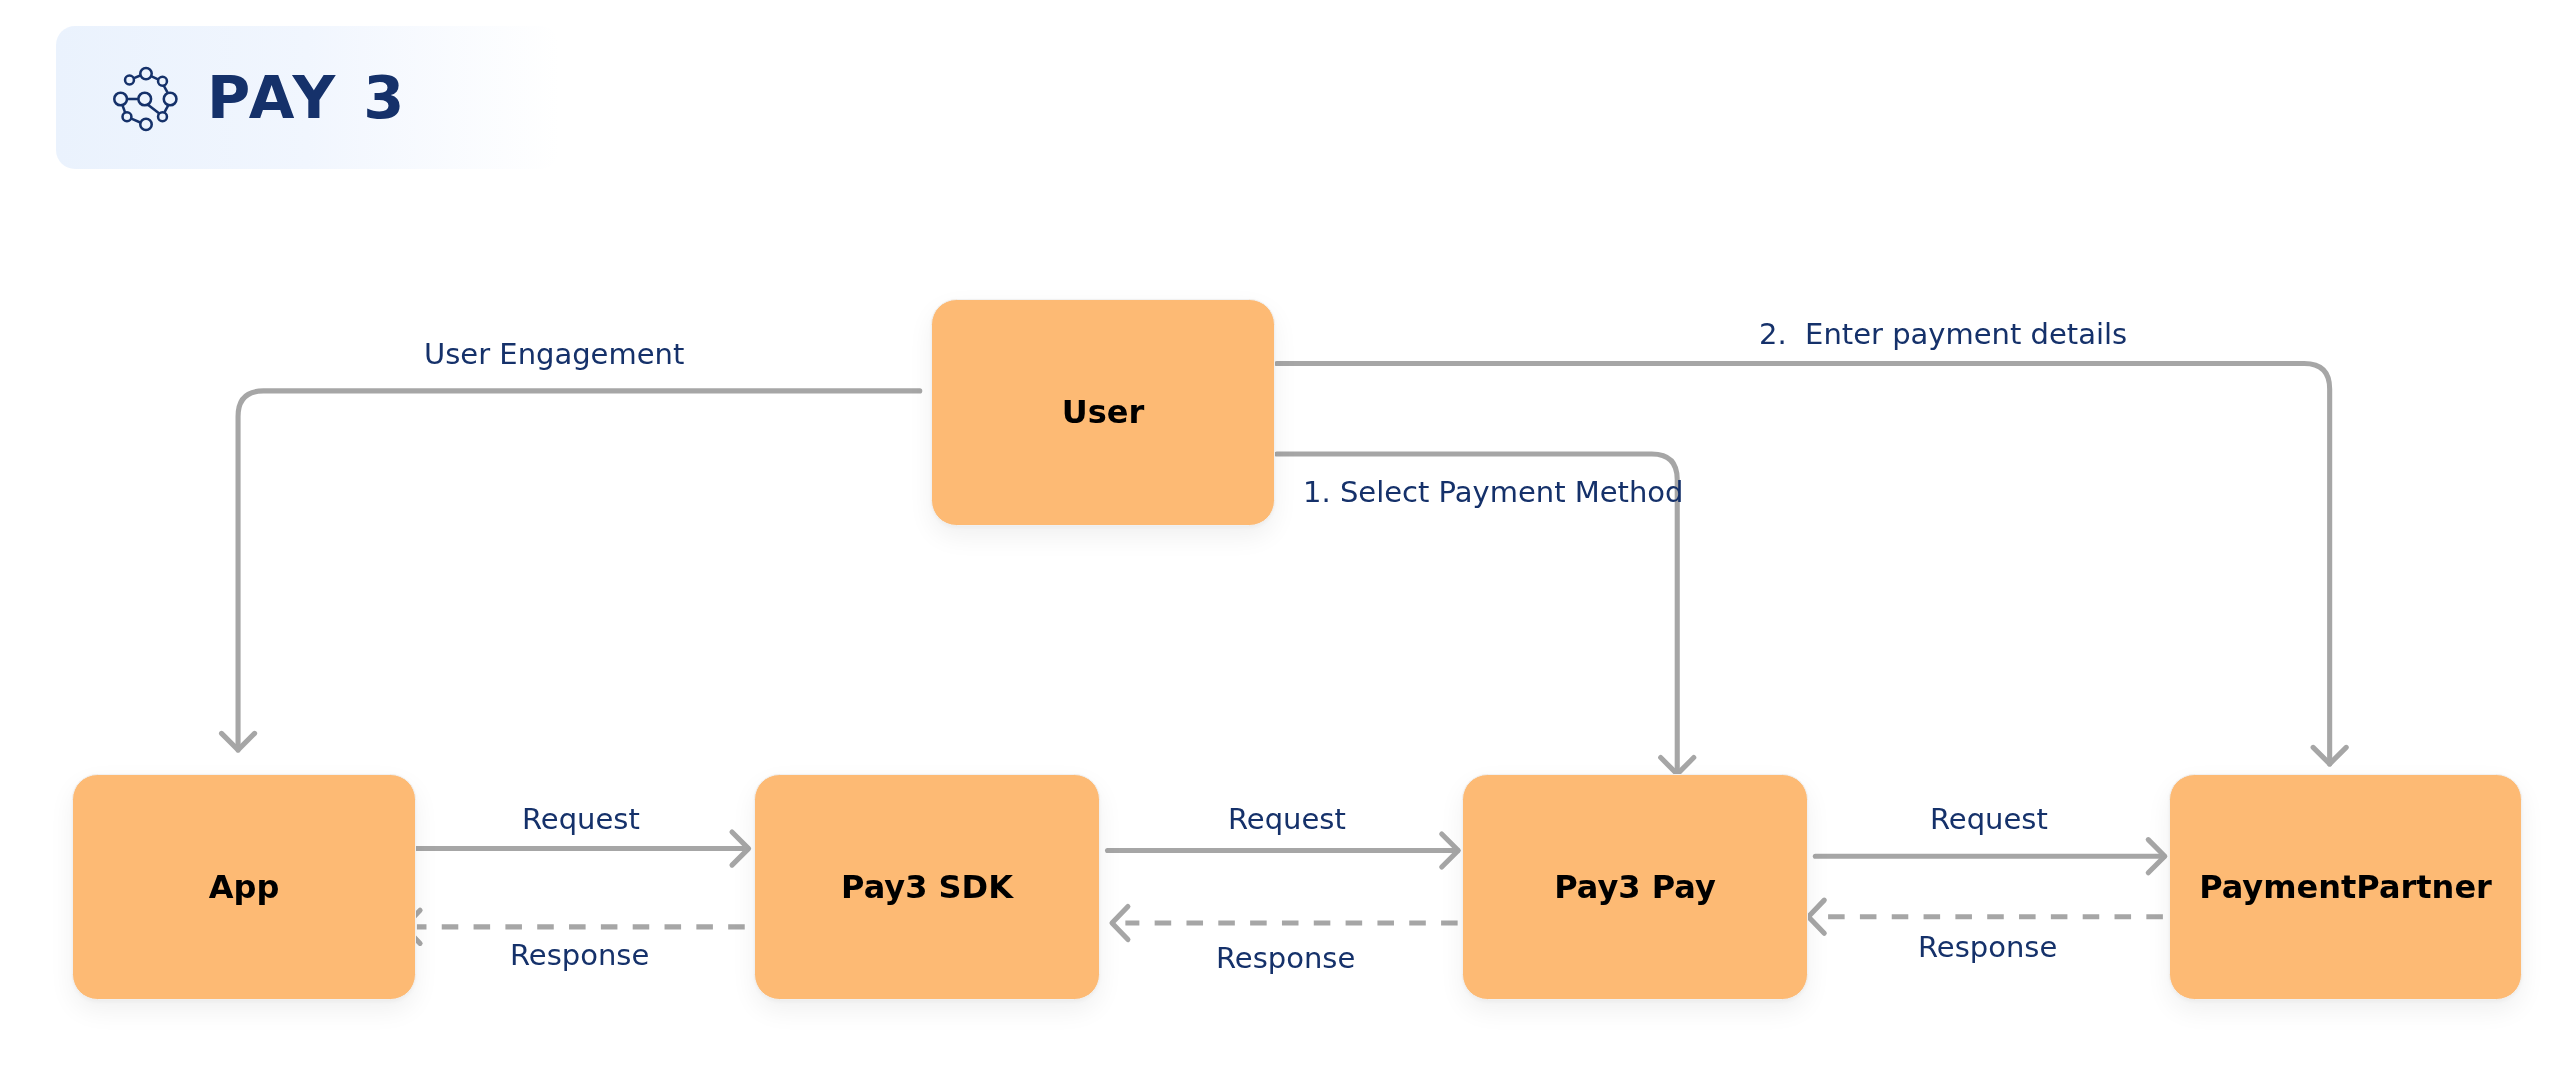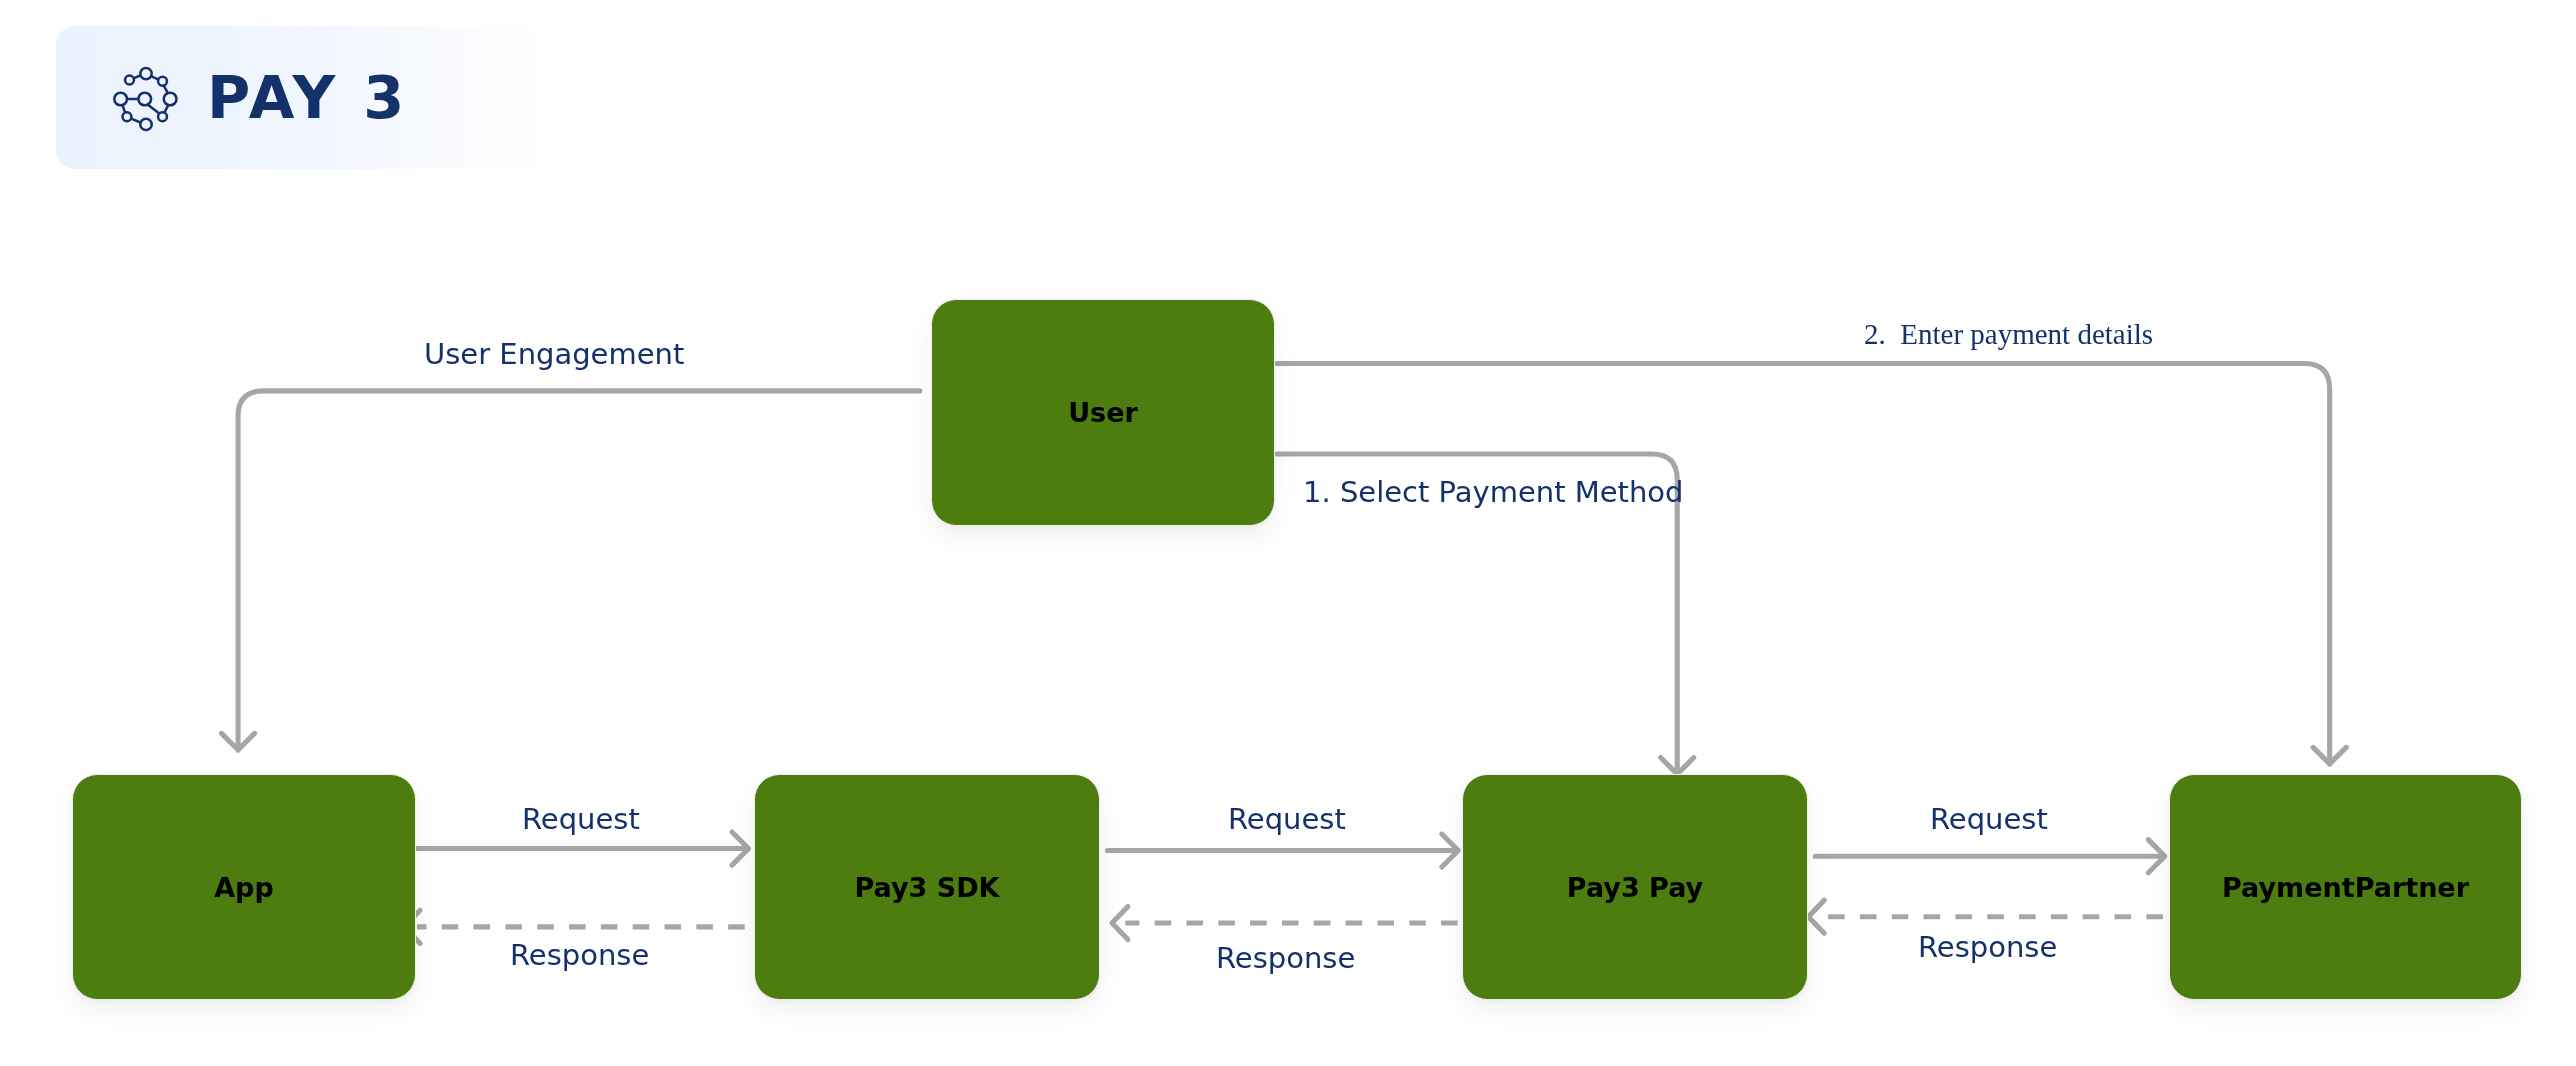--- a/index.html
+++ b/index.html
@@ -13,25 +13,25 @@
     border-radius: 19px;
     background: linear-gradient(90deg, #eaf2fd 0%, #f1f6fe 50%, #ffffff 100%);
   }
   .logo-icon { position: absolute; left: 113px; top: 66px; width: 66px; height: 66px; }
   .logo-text {
     position: absolute; left: 207px; top: 66px; height: 64px; line-height: 64px;
     font-size: 59px; font-weight: bold; color: #15316a; letter-spacing: 3.8px;
     font-family: "DejaVu Sans", sans-serif;
   }
   .node {
-    position: absolute; background: #4d7c0f; border-radius: 25.5px;
+    position: absolute; background: #fdba74; border-radius: 25.5px;
     border: 1.3px solid #f1f1f1;
     box-shadow: 0 10.2px 25.5px rgba(0,0,0,0.06), 0 1.3px 3.8px rgba(0,0,0,0.03);
     display: flex; align-items: center; justify-content: center; text-align: center;
-    font-size: 27px; font-weight: bold; color: #000000; line-height: 39px;
+    font-size: 32px; font-weight: bold; color: #000000; line-height: 39px;
     font-family: "DejaVu Sans", sans-serif;
     box-sizing: border-box;
   }
   .edge-label {
     position: absolute; font-size: 29px; color: #15316a; white-space: nowrap;
     font-family: "DejaVu Sans", sans-serif; line-height: 36px;
   }
   svg.connectors { position: absolute; left: 0; top: 0; }
 </style>
 </head>
@@ -118,21 +118,21 @@
 </div>
 <div class="node" style="left:1462px; top:774px; width:346px; height:226px;">
   <span>Pay3 Pay</span>
 </div>
 <div class="node" style="left:2169px; top:774px; width:353px; height:226px; flex-direction:row;">
   <span>Payment</span>
   <span>Partner</span>
 </div>
 
 <div class="edge-label" style="left:424px; top:336px;">User Engagement</div>
-<div class="edge-label" style="left:1864px; top:316px; white-space:pre;font-family:Liberation Serif, serif;">2.  Enter payment details</div>
+<div class="edge-label" style="left:1759px; top:316px; white-space:pre;">2.  Enter payment details</div>
 <div class="edge-label" style="left:1303px; top:474px;">1. Select Payment Method</div>
 
 <div class="edge-label" style="left:522px; top:801px;">Request</div>
 <div class="edge-label" style="left:510px; top:937px;">Response</div>
 
 <div class="edge-label" style="left:1228px; top:801px;">Request</div>
 <div class="edge-label" style="left:1216px; top:940px;">Response</div>
 
 <div class="edge-label" style="left:1930px; top:801px;">Request</div>
 <div class="edge-label" style="left:1918px; top:929px;">Response</div>

